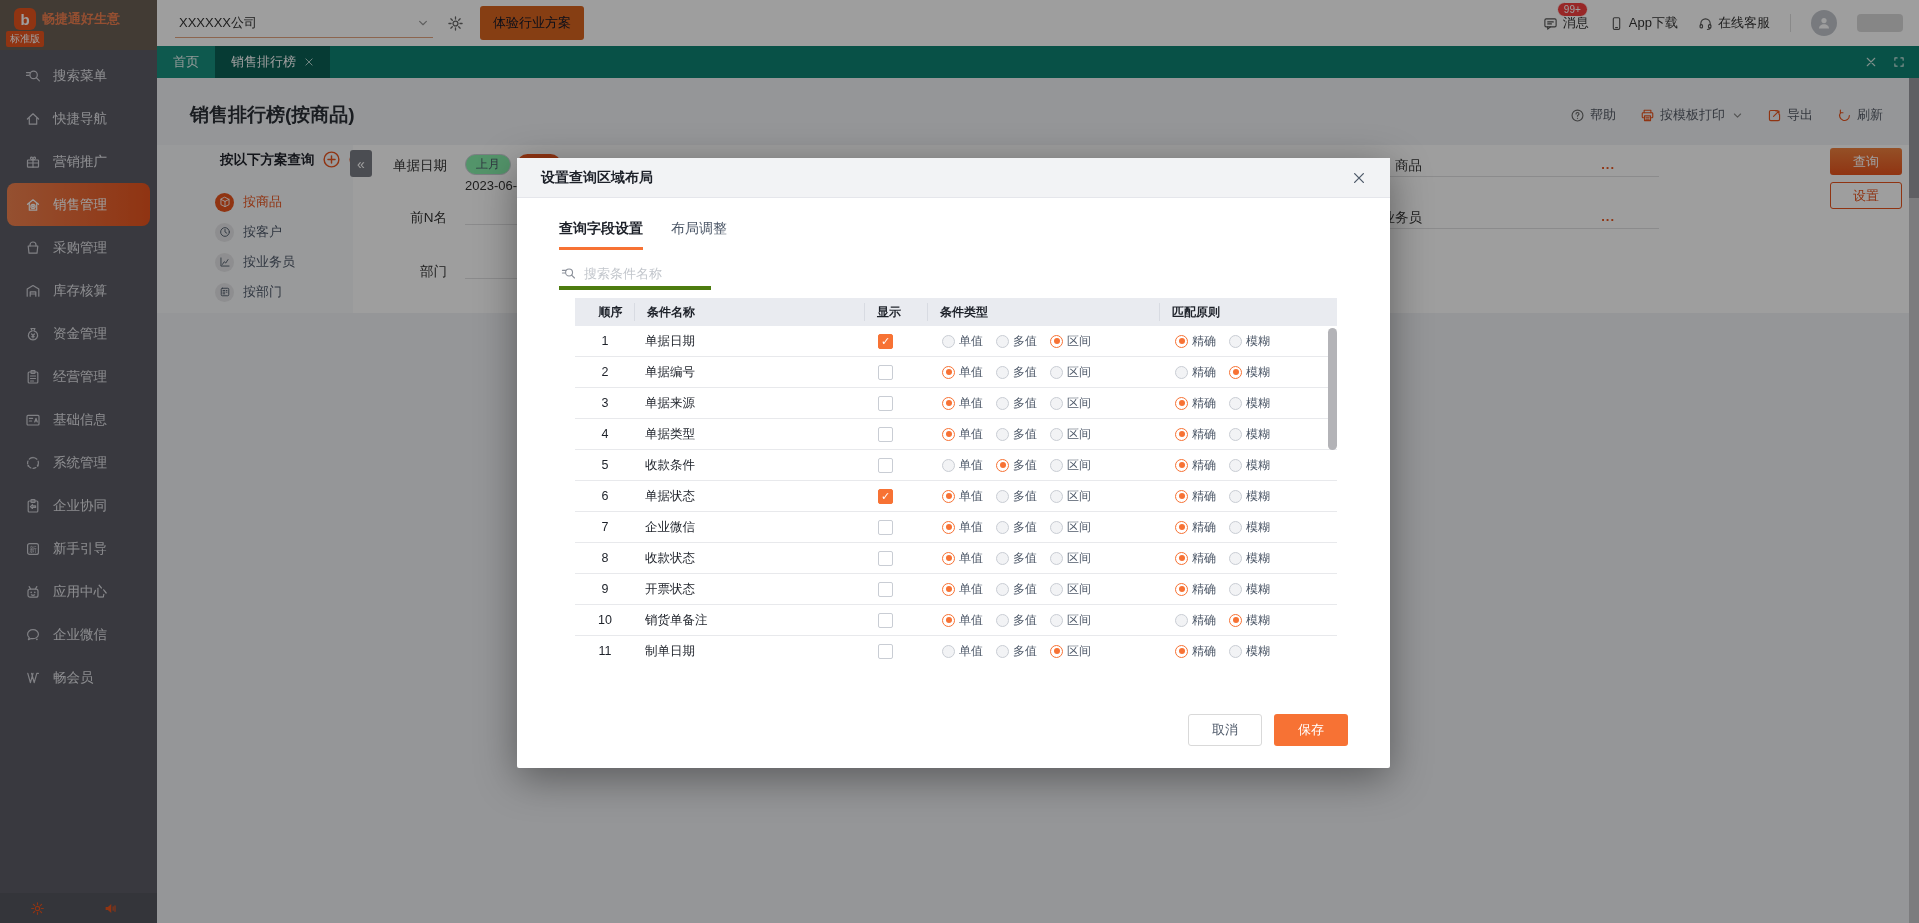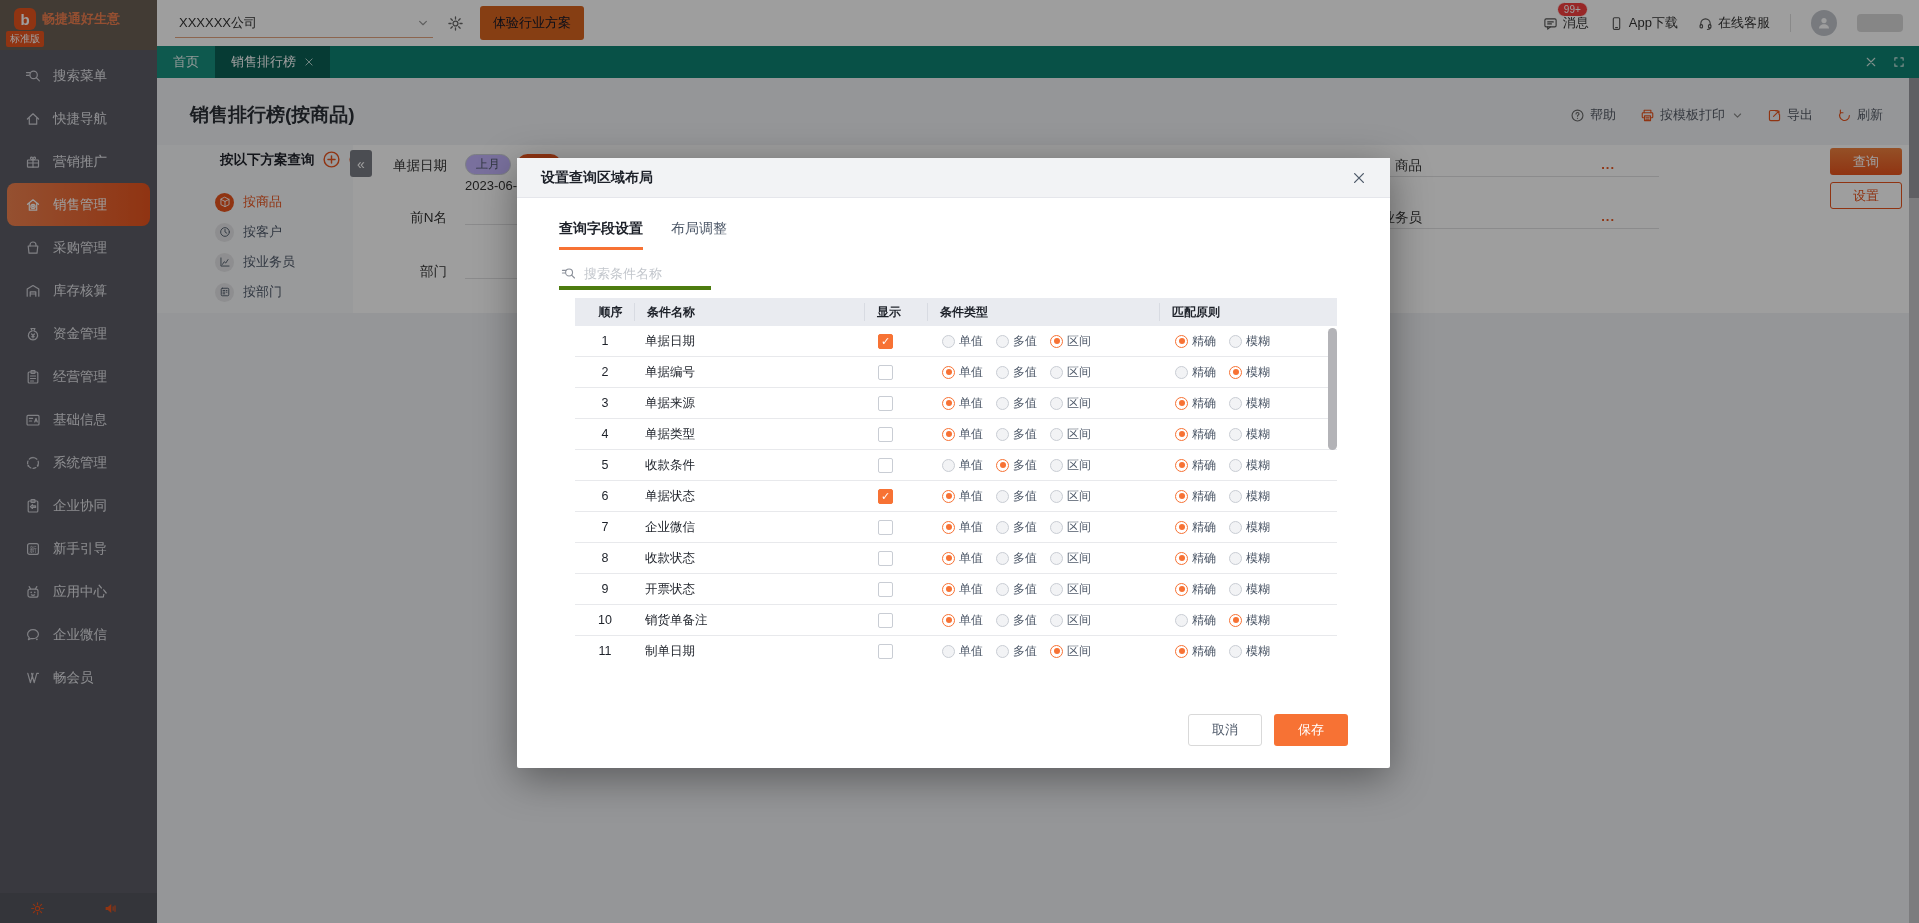--- a/index.html
+++ b/index.html
@@ -70,21 +70,21 @@
   .sicon { width:19px; height:19px; border-radius:50%; background:#E5E6E8; color:#4E5969; display:flex; align-items:center; justify-content:center; }
   .sicon .icon { width:12px; height:12px; }
   .scheme-item.active { color:#E8541E; }
   .scheme-item.active .sicon { background:#E8541E; color:#fff; }
 
   .f-label { position:absolute; font-size:13.5px; color:#333; text-align:right; width:80px; }
   .l-date { left:210px; top:12px; } .l-topn { left:210px; top:64px; } .l-dept { left:210px; top:118px; }
   .l-product { left:1185px; top:12px; } .l-salesman { left:1185px; top:64px; }
   .chips { position:absolute; left:308px; top:9px; display:flex; gap:6px; }
   .chip { display:inline-flex; align-items:center; height:21px; padding:0 10px; border-radius:11px; font-size:12px; cursor:pointer; }
-  .chip.ghost { border:1px solid #C9CDD4; color:#4E5969; background:#c4b5fd; }
+  .chip.ghost { border:1px solid #C9CDD4; color:#4E5969; background:#86efac; }
   .chip.active { background:#E8541E; color:#fff; }
   .f-date-value { position:absolute; left:308px; top:33px; font-size:13px; color:#333; }
   .f-input { position:absolute; height:20px; border-bottom:1px solid #E0E0E3; }
   .i-topn { left:308px; top:60px; width:220px; } .i-dept { left:308px; top:114px; width:220px; }
   .i-product { left:1128px; top:12px; width:374px; } .i-salesman { left:1128px; top:64px; width:374px; }
   .more { position:absolute; right:44px; top:0; color:#E8541E; font-weight:bold; letter-spacing:1px; font-size:13px; cursor:pointer; }
   .btn-query { position:absolute; left:1673px; top:3px; width:72px; height:27px; background:linear-gradient(180deg,#F0823F,#E8541E); color:#fff; border:none; border-radius:3px; font-size:13px; cursor:pointer; }
   .btn-settings { position:absolute; left:1673px; top:37px; width:72px; height:27px; background:#fff; color:#E8541E; border:1px solid #E8541E; border-radius:3px; font-size:13px; cursor:pointer; }
 
   .page-scrollbar { position:absolute; right:0; top:78px; width:10px; height:845px; background:#C8C8CC; z-index:6; }

